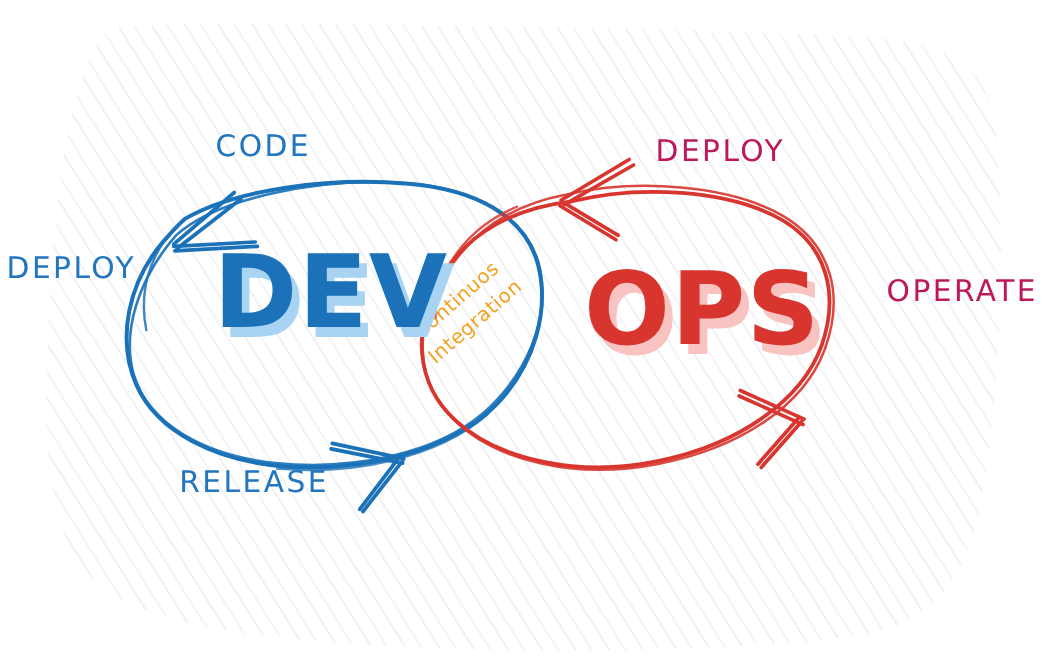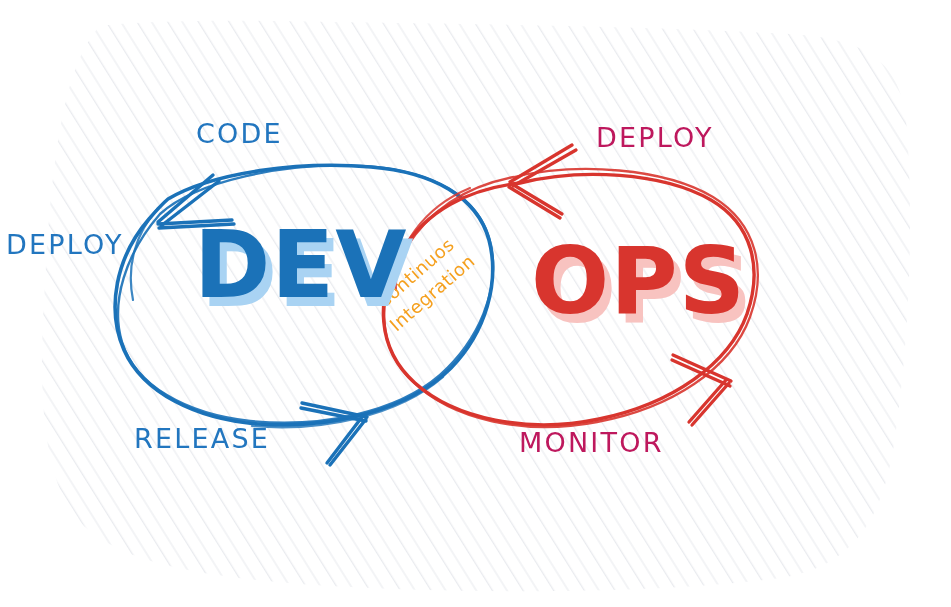--- a/index.html
+++ b/index.html
@@ -203,20 +203,20 @@
 
   <div id="ci-label">
     <span>Continuos</span>
     <span>Integration</span>
   </div>
 
   <div class="lbl lbl-blue" style="left:6px; top:231px;">DEPLOY</div>
 
   <div class="lbl lbl-blue" style="left:196px; top:120px;">CODE</div>
 
-  <div class="lbl lbl-blue" style="left:134px; top:425px;">RELEASE</div>
+  <div class="lbl lbl-blue" style="left:163px; top:425px;">RELEASE</div>
 
   <div class="lbl lbl-red" style="left:596px; top:124px;">DEPLOY</div>
 
-
-  <div class="lbl lbl-red" style="left:519px; top:429px;">MONITOR</div>
+  <div class="lbl lbl-red" style="left:806px; top:252px;">OPERATE</div>
+
 
 </div>
 
 </body></html>

